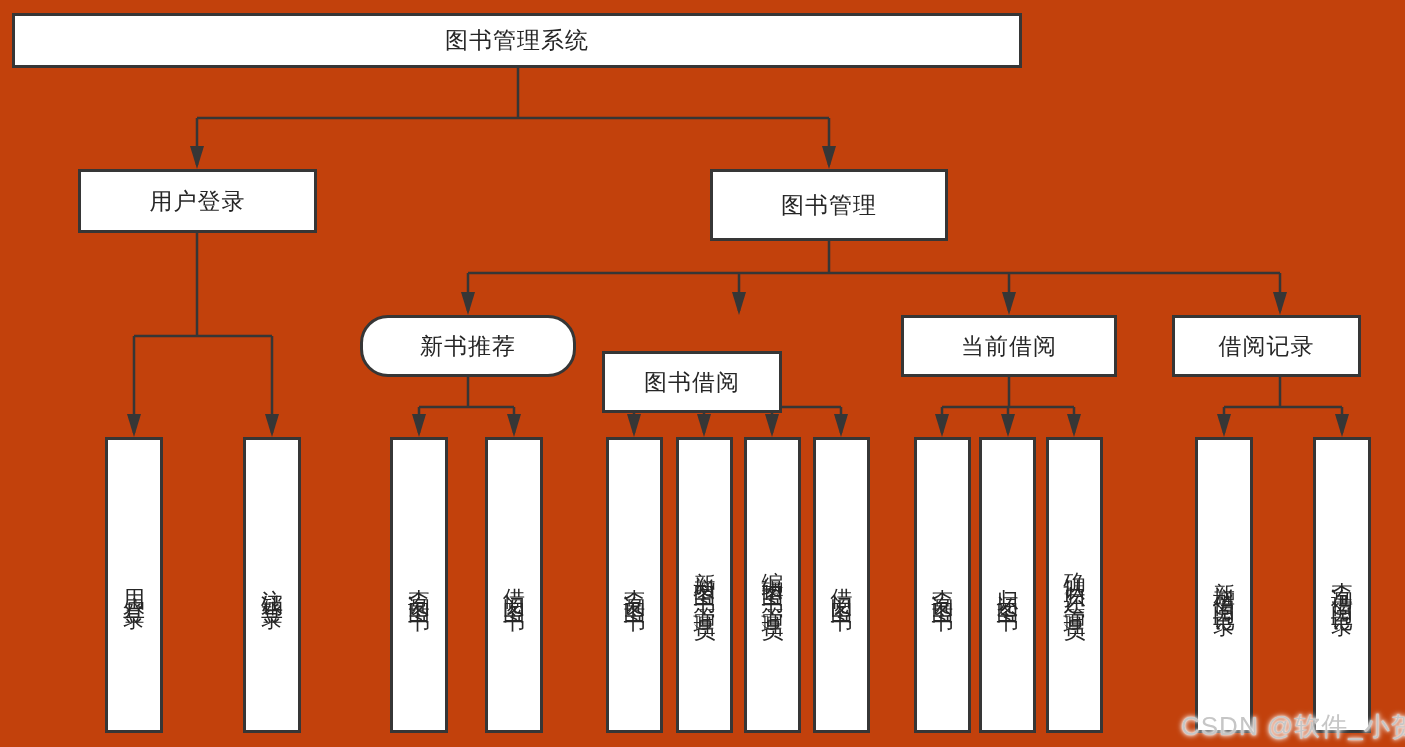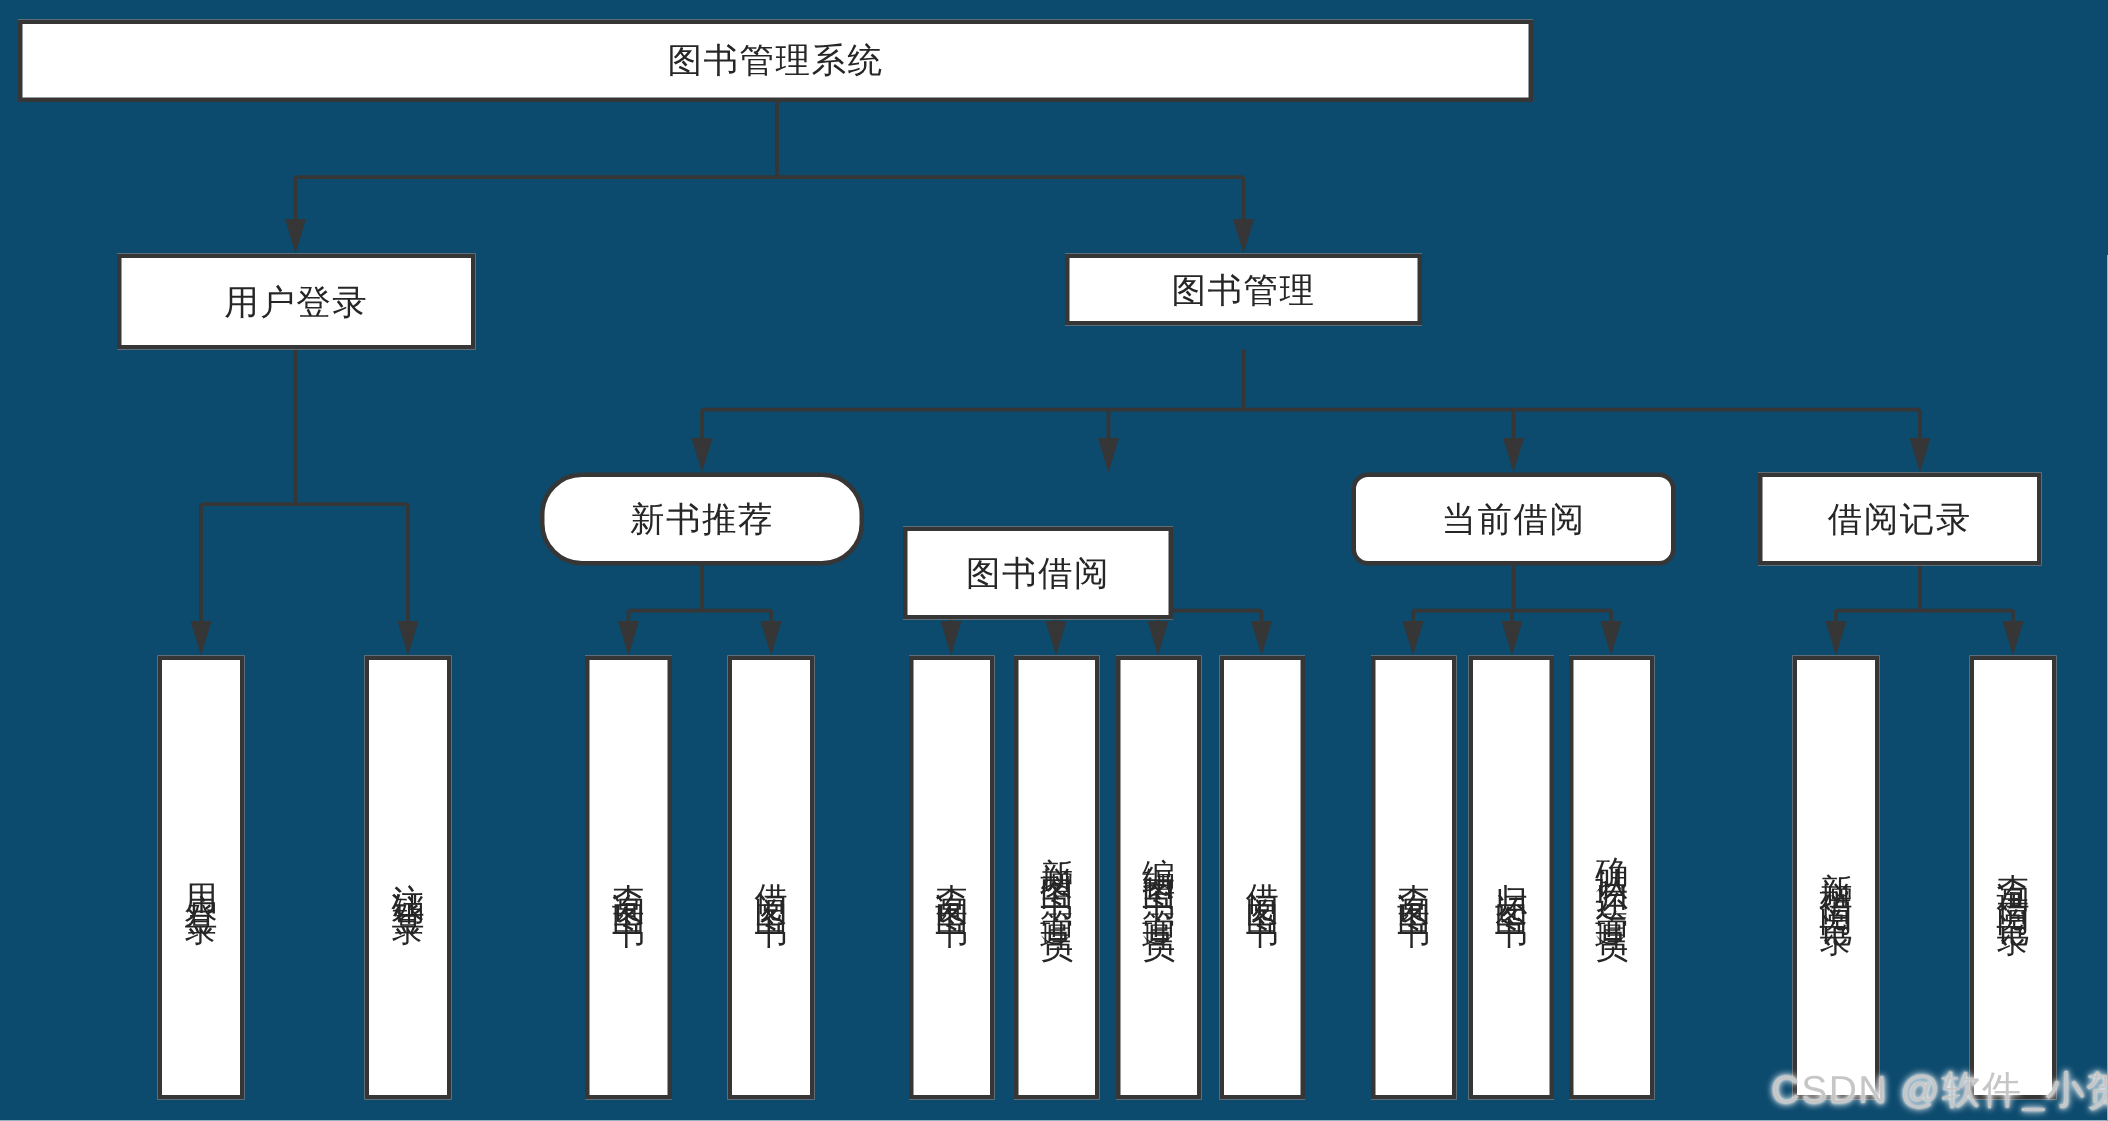--- a/index.html
+++ b/index.html
@@ -1,20 +1,20 @@
 <!DOCTYPE html>
 <html><head>
 <meta charset="utf-8">
 <style>
   html, body { margin: 0; padding: 0; background: #ffffff; }
   .stage {
     position: relative;
     width: 1405px;
     height: 747px;
-    background: #0c4a6e;
+    background: #c2410c;
     font-family: "Liberation Sans", "DejaVu Sans", sans-serif;
     overflow: hidden;
   }
   .lines-layer {
     position: absolute;
     left: 0; top: 0;
     width: 1405px; height: 747px;
     z-index: 1;
   }
   .node {
@@ -93,25 +93,25 @@
       <use href="#arrowhead" x="1008" y="437"></use>
       <use href="#arrowhead" x="1074" y="437"></use>
       <use href="#arrowhead" x="1224" y="437"></use>
       <use href="#arrowhead" x="1342" y="437"></use>
     </g>
   </svg>
 
   <div class="node h-node" style="left:12px; top:13px; width:1010px; height:55px;">图书管理系统</div>
 
   <div class="node h-node" style="left:78px; top:169px; width:239px; height:64px;">用户登录</div>
-  <div class="node h-node" style="left:710px; top:169px; width:238px; height:48px;">图书管理</div>
+  <div class="node h-node" style="left:710px; top:169px; width:238px; height:72px;">图书管理</div>
 
   <div class="node h-node" style="left:360px; top:315px; width:216px; height:62px;border-radius:28px;">新书推荐</div>
   <div class="node h-node" style="left:602px; top:315px; width:180px; height:62px;margin-top:36px;">图书借阅</div>
-  <div class="node h-node" style="left:901px; top:315px; width:216px; height:62px;border-radius:11px;">当前借阅</div>
+  <div class="node h-node" style="left:901px; top:315px; width:216px; height:62px;">当前借阅</div>
   <div class="node h-node" style="left:1172px; top:315px; width:189px; height:62px;">借阅记录</div>
 
   <div class="node v-node" style="left:105px; top:437px; width:58px; height:296px;">用户登录</div>
   <div class="node v-node" style="left:243px; top:437px; width:58px; height:296px;">注销登录</div>
 
   <div class="node v-node" style="left:390px; top:437px; width:58px; height:296px;">查询图书</div>
   <div class="node v-node" style="left:485px; top:437px; width:58px; height:296px;">借阅图书</div>
 
   <div class="node v-node" style="left:606px; top:437px; width:57px; height:296px;">查询图书</div>
   <div class="node v-node" style="left:676px; top:437px; width:57px; height:296px;">新增图书（管理员）</div>

